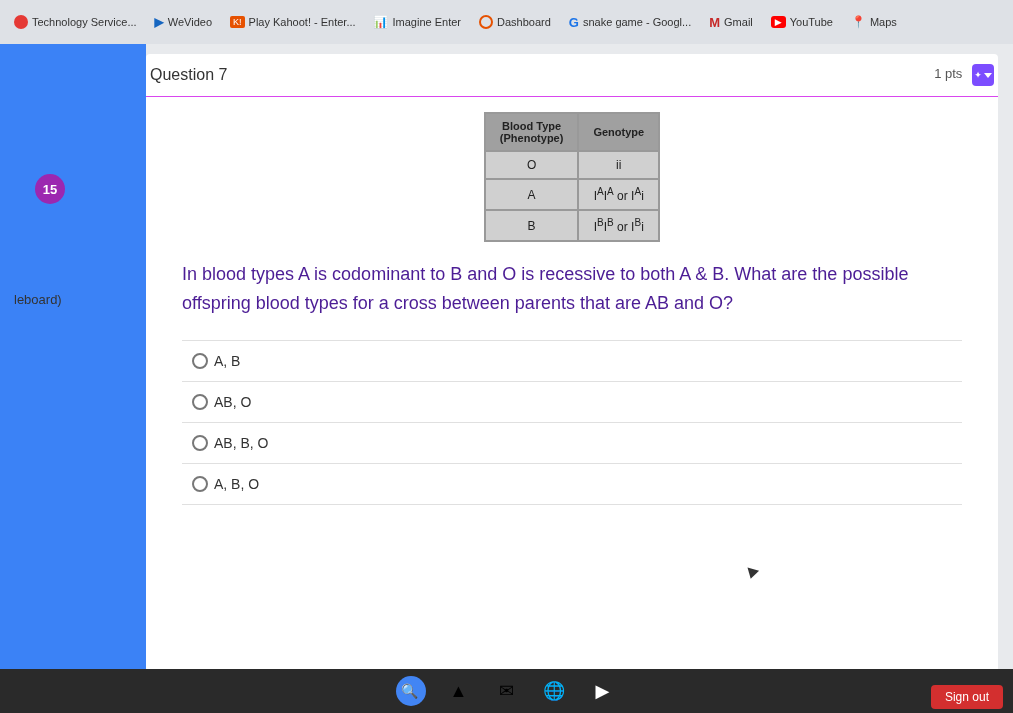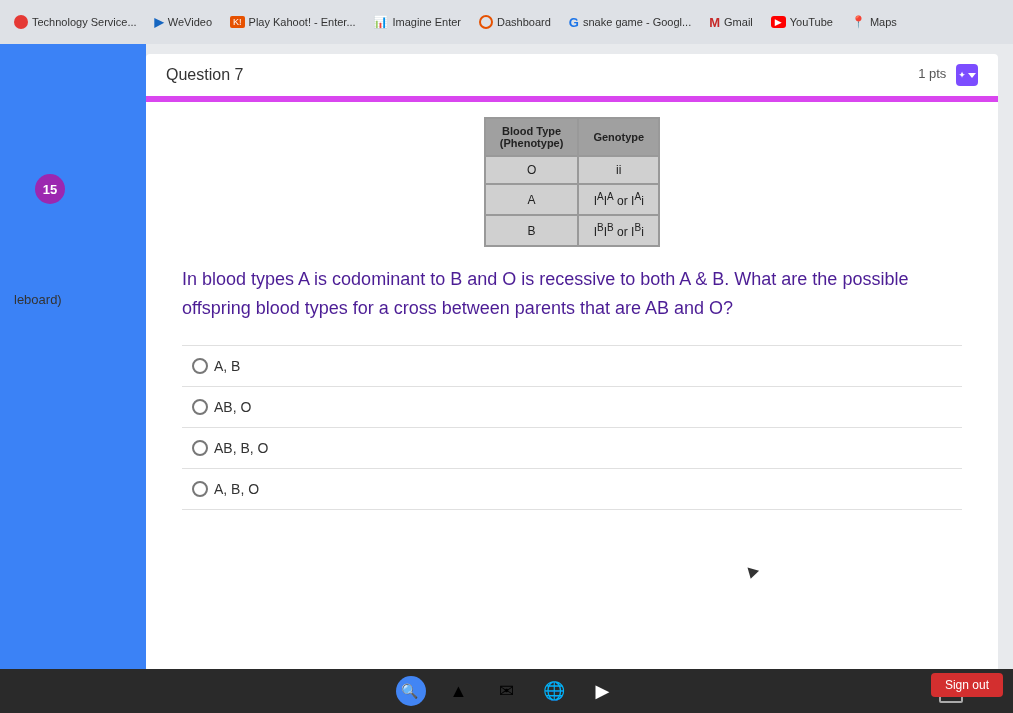--- a/index.html
+++ b/index.html
@@ -97,22 +97,22 @@
       border-radius: 4px;
       overflow: hidden;
       position: relative;
     }
 
     
     .question-header {
       display: flex;
       justify-content: space-between;
       align-items: center;
-      padding: 10px 20px;
-      border-bottom: 6px solid #d946ef;
+      padding: 10px 4px;
+      border-bottom: 1px solid #d946ef;
     }
     .question-title {
       font-size: 16px;
       font-weight: 500;
       color: #333;
     }
     .pts-badge {
       font-size: 13px;
       color: #555;
     }
@@ -231,21 +231,21 @@
       display: flex;
       align-items: center;
       justify-content: center;
       cursor: pointer;
     }
     .taskbar-icon-search { background: #4285f4; }
 
     .sign-out-btn {
       position: absolute;
       right: 10px;
-      bottom: 16px;
+      bottom: 4px;
       background: #d32f2f;
       color: white;
       border: none;
       padding: 5px 14px;
       border-radius: 4px;
       font-size: 12px;
       cursor: pointer;
     }
 
     .screen-icon {

